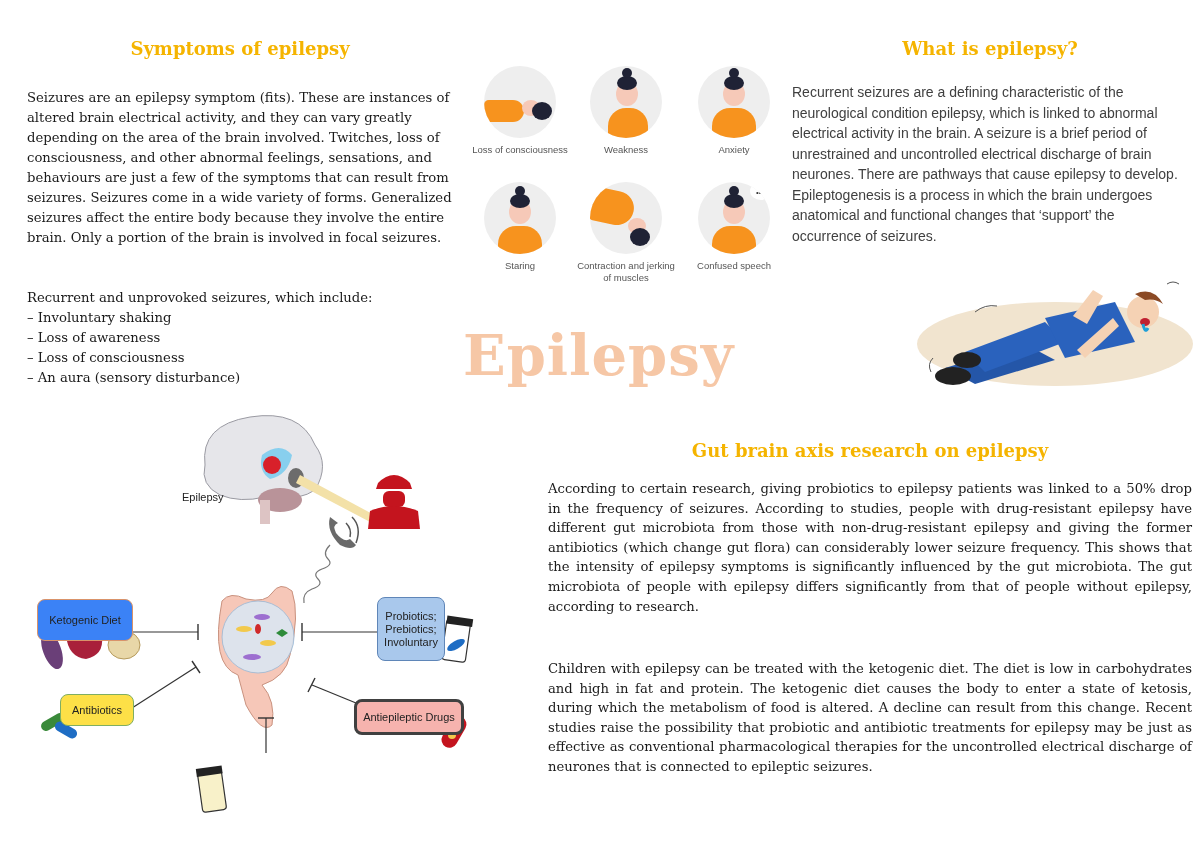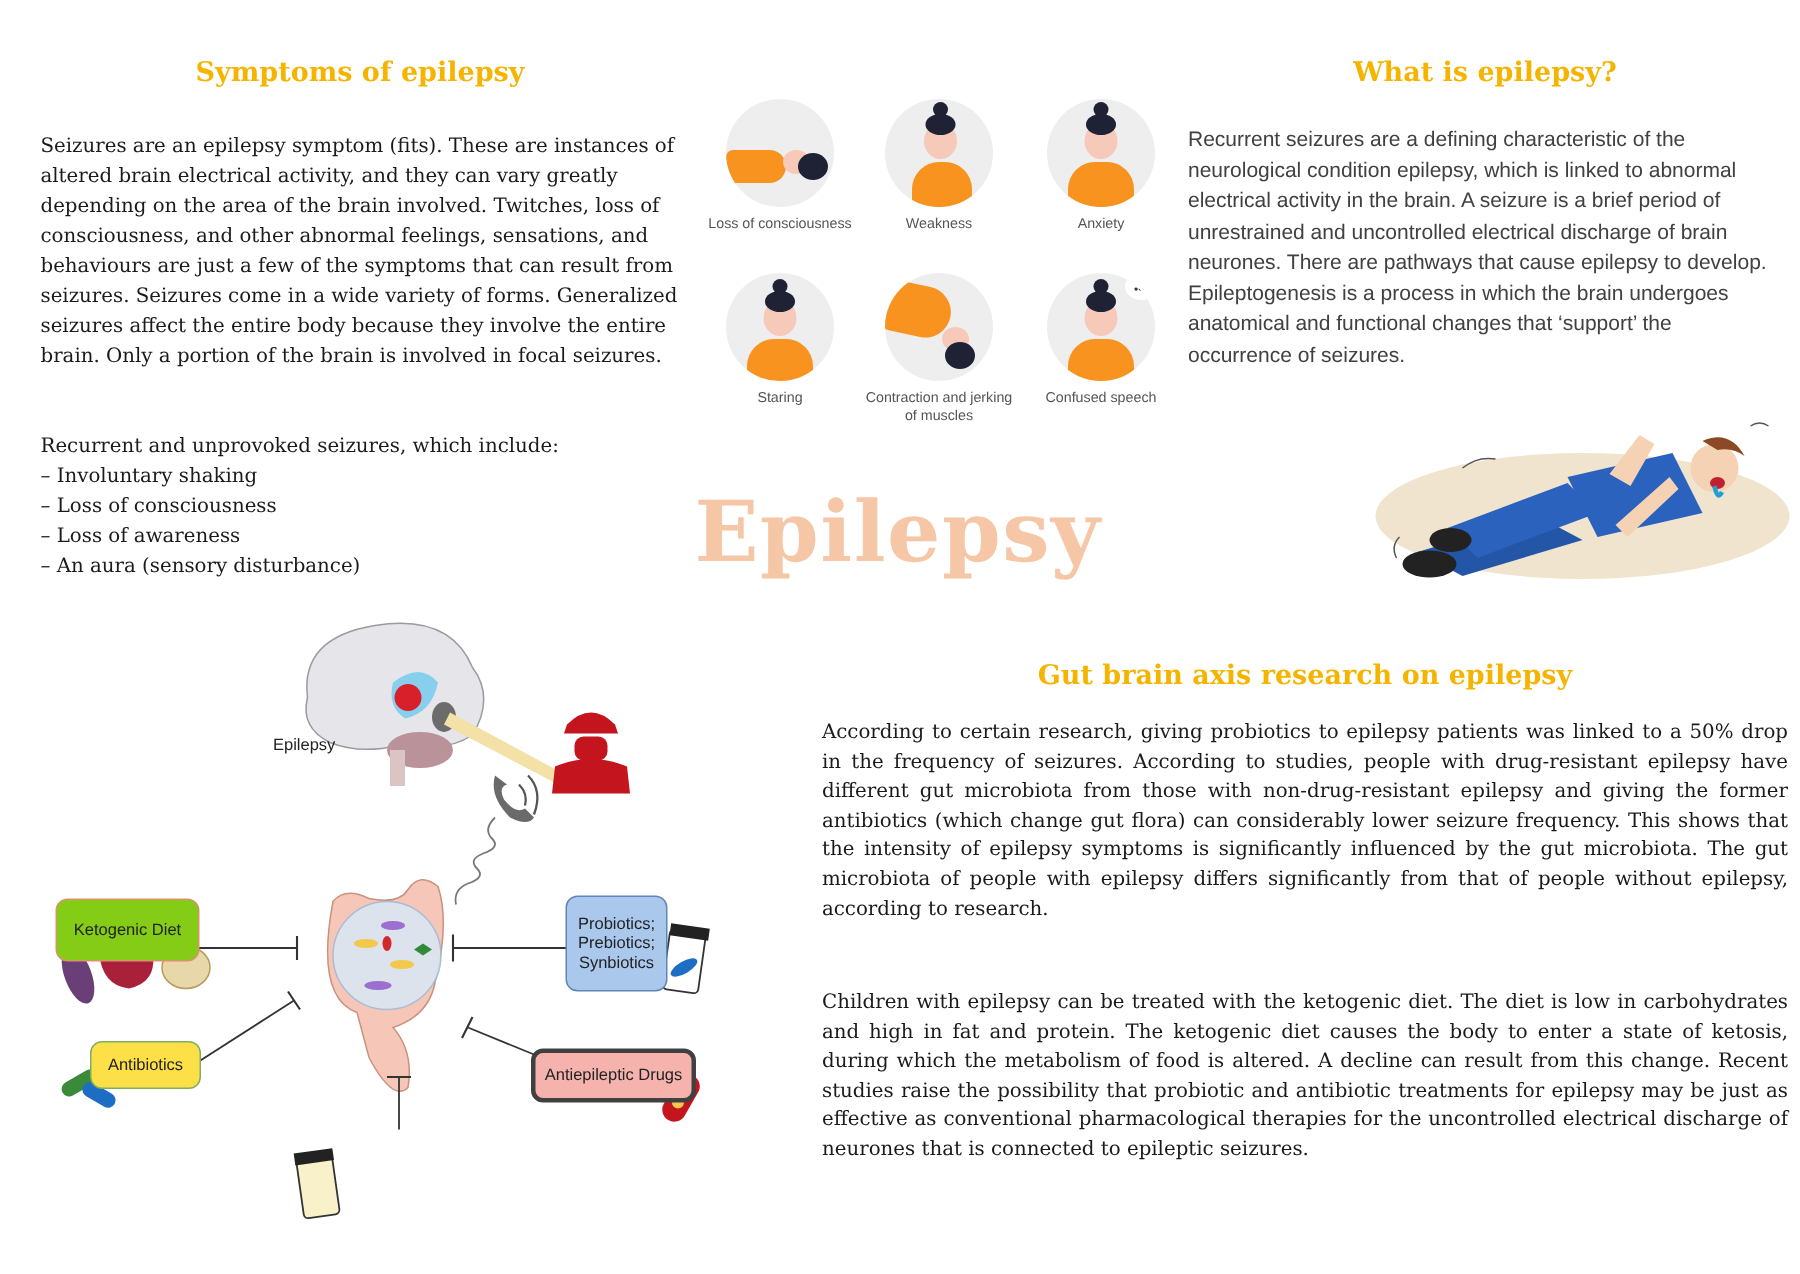--- a/index.html
+++ b/index.html
@@ -24,22 +24,22 @@
   .dbox { position: absolute; border-radius: 8px; font-family: "Liberation Sans", sans-serif; font-size: 11px; color: #222; display: flex; align-items: center; justify-content: center; text-align: center; line-height: 13px; }
 </style>
 </head>
 <body>
 
 <div class="abs heading" style="left:20px; top:38px; width:440px;">Symptoms of epilepsy</div>
 <div class="abs serif-body" style="left:27px; top:88px; width:428px;">Seizures are an epilepsy symptom (fits). These are instances of altered brain electrical activity, and they can vary greatly depending on the area of the brain involved. Twitches, loss of consciousness, and other abnormal feelings, sensations, and behaviours are just a few of the symptoms that can result from seizures. Seizures come in a wide variety of forms. Generalized seizures affect the entire body because they involve the entire brain. Only a portion of the brain is involved in focal seizures.</div>
 <div class="abs serif-body" style="left:27px; top:288px; width:428px;">
   <span class="list-line">Recurrent and unprovoked seizures, which include:</span>
   <span class="list-line">– Involuntary shaking</span>
+  <span class="list-line">– Loss of awareness</span>
   <span class="list-line">– Loss of consciousness</span>
-  <span class="list-line">– Loss of awareness</span>
   <span class="list-line">– An aura (sensory disturbance)</span>
 </div>
 
 <div class="abs" style="left:470px; top:66px; width:320px; height:230px;">
 
   <div class="tile" style="left:0px; top:0px;">
     <div class="circle">
       <div class="body-shape" style="left:0; top:34px; width:40px; height:22px; border-radius:6px 14px 14px 6px;"></div>
       <div class="head-shape" style="left:38px; top:34px; width:18px; height:16px;"></div>
       <div class="hair-shape" style="left:48px; top:36px; width:20px; height:18px;"></div>
@@ -186,28 +186,28 @@
 
     <rect x="446" y="310" width="16" height="34" rx="8" fill="#c4141e" transform="rotate(30 454 327)"></rect>
     <circle cx="452" cy="330" r="4" fill="#f2c94c"></circle>
 
     <rect x="200" y="366" width="24" height="40" rx="3" fill="#f8f1c9" stroke="#333" stroke-width="1.2" transform="rotate(-8 212 386)"></rect>
     <rect x="199" y="362" width="26" height="8" fill="#222" transform="rotate(-8 212 386)"></rect>
   </svg>
 
   <div class="abs" style="left:182px; top:86px; font-family:'Liberation Sans', sans-serif; font-size:11px; color:#222;">Epilepsy</div>
 
-  <div class="dbox" style="left:37px; top:194px; width:94px; height:40px; background:#84cc16; border:1px solid #d9936a;align-items:center;">
+  <div class="dbox" style="left:37px; top:194px; width:94px; height:40px; background:#3b82f6; border:1px solid #d9936a;align-items:center;">
     <span>Ketogenic Diet</span>
   </div>
 
   <div class="dbox" style="left:377px; top:192px; width:66px; height:62px; background:#a9c8ec; border:1px solid #5f86b8; flex-direction:column;">
     <span>Probiotics;</span>
     <span>Prebiotics;</span>
-    <span>Synbiotics</span>
+    <span>Involuntary</span>
   </div>
 
   <div class="dbox" style="left:60px; top:289px; width:72px; height:30px; background:#fde047; border:1px solid #7fae63;">
     <span>Antibiotics</span>
   </div>
 
   <div class="dbox" style="left:354px; top:294px; width:104px; height:30px; background:#f6b3ae; border:3px solid #404040;">
     <span>Antiepileptic Drugs</span>
   </div>
 

